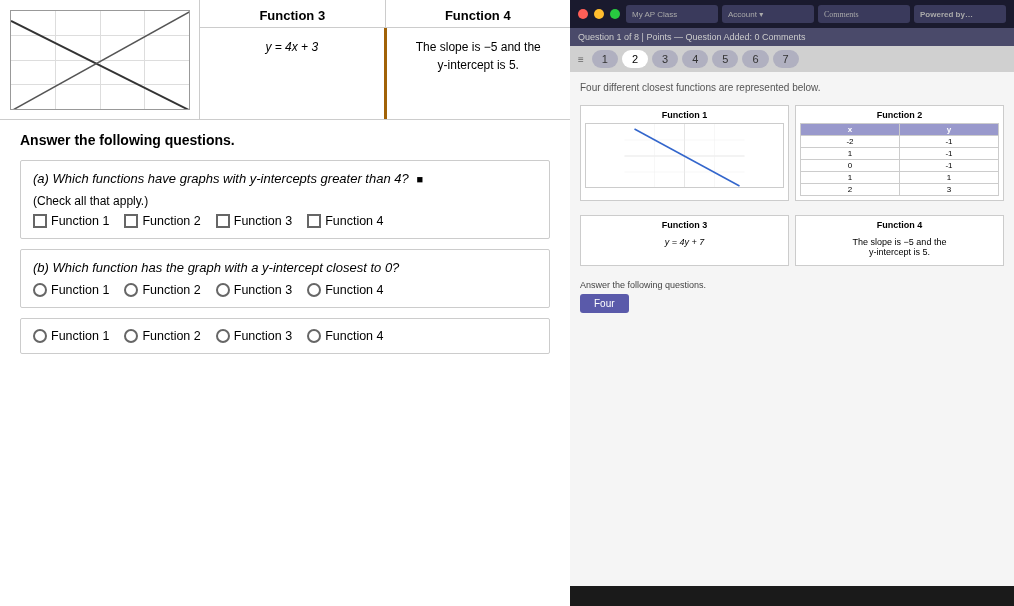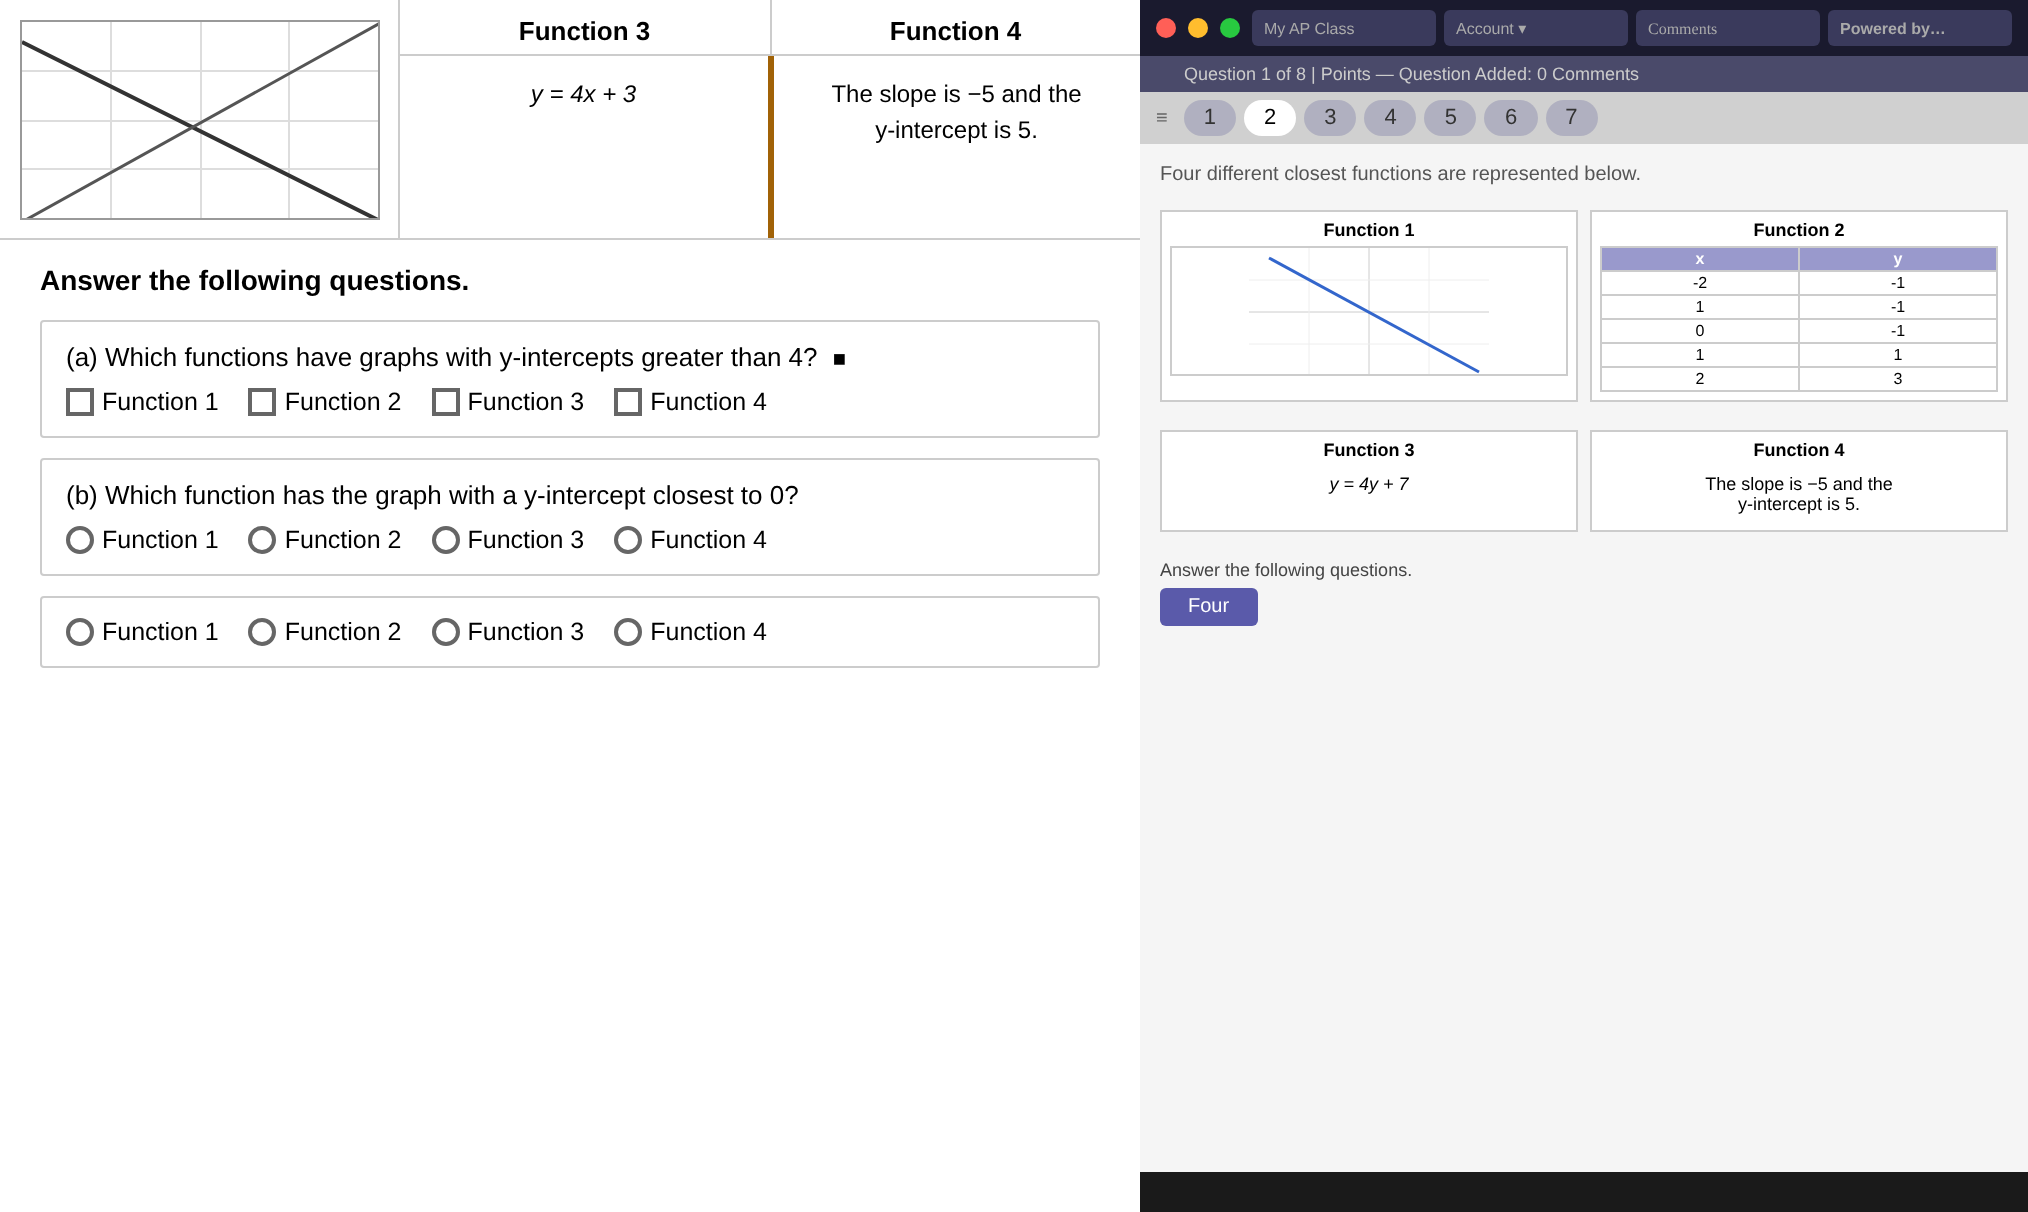--- a/index.html
+++ b/index.html
@@ -122,20 +122,21 @@
     .question-block {
       border: 1px solid #ccc;
       margin-bottom: 10px;
       padding: 10px 12px;
       border-radius: 2px;
     }
 
     .question-text {
       font-size: 13px;
       margin-bottom: 8px;
+      font-style: italic;
     }
 
     .radio-options {
       display: flex;
       gap: 15px;
       flex-wrap: wrap;
       font-size: 12.5px;
     }
 
     .radio-option {
@@ -202,21 +203,21 @@
     .right-content {
       flex: 1;
       background: #e8e8e8;
       overflow: hidden;
       display: flex;
       flex-direction: column;
     }
 
     .question-nav-bar {
       background: #4a4a6a;
-      padding: 4px 22px;
+      padding: 4px 8px;
       font-size: 9px;
       color: #ccc;
     }
 
     .question-tabs {
       display: flex;
       background: #d0d0d0;
       padding: 4px 8px;
       gap: 4px;
       align-items: center;
@@ -368,20 +369,21 @@
   </div>
 
   <div class="main-content">
     <div class="answer-heading">Answer the following questions.</div>
 
     <div class="question-block">
       <div class="question-text">
         <span>(a) Which functions have graphs with y-intercepts greater than 4?</span>
         <span style="font-size:11px;margin-left:4px;">■</span>
       </div>
+      <div style="font-size:12px;margin-bottom:6px;">(Check all that apply.)</div>
       <div class="radio-options">
         <label class="radio-option">
           <span class="checkbox-square"></span>
           <span>Function 1</span>
         </label>
         <label class="radio-option">
           <span class="checkbox-square"></span>
           <span>Function 2</span>
         </label>
         <label class="radio-option">

